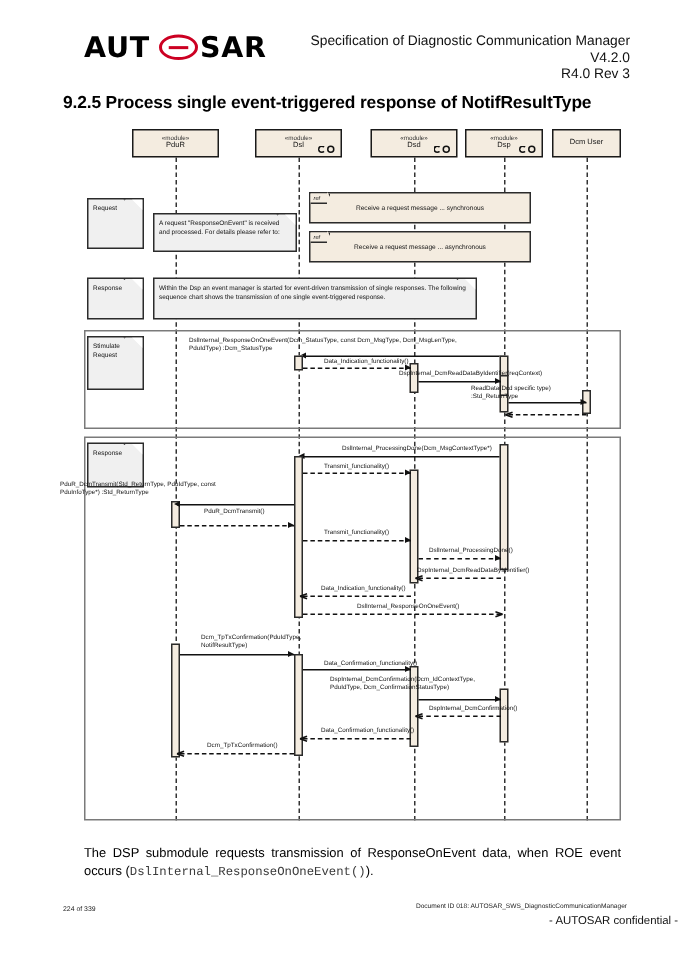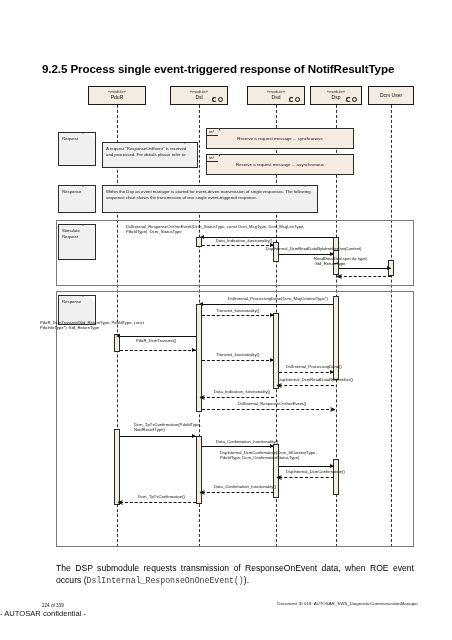--- a/index.html
+++ b/index.html
@@ -302,29 +302,40 @@
     position: absolute;
     right: 34px; top: 601px;
     font-size: 4.4px;
     color: #222;
     text-align: right;
   }
   .footer-center {
     position: absolute;
     left: 0; top: 609px;
     width: 452px;
-    text-align: left;
+    text-align: right;
     font-size: 7.6px;
     color: #111;
   }
 </style>
 </head>
 <body>
 
 <div class="page-header">
+  <div class="logo">
+    <div class="logo-text">
+      <span>AUT</span><span style="opacity:0">OO</span><span>SAR</span>
+    </div>
+    <div class="logo-o"></div>
+  </div>
+  <div class="header-title">
+    <span class="l1">Specification of Diagnostic Communication Manager</span>
+    <span class="l2">V4.2.0</span>
+    <span class="l3">R4.0 Rev 3</span>
+  </div>
 </div>
 
 <div class="section-title">9.2.5 Process single event-triggered response of NotifResultType</div>
 
 <div class="diagram">
 
   <div class="lifeline-head" style="left:50px; top:2px; width:58px; height:19px;">
     <span class="stereo">«module»</span>
     <span class="nm">PduR</span>
   </div>

